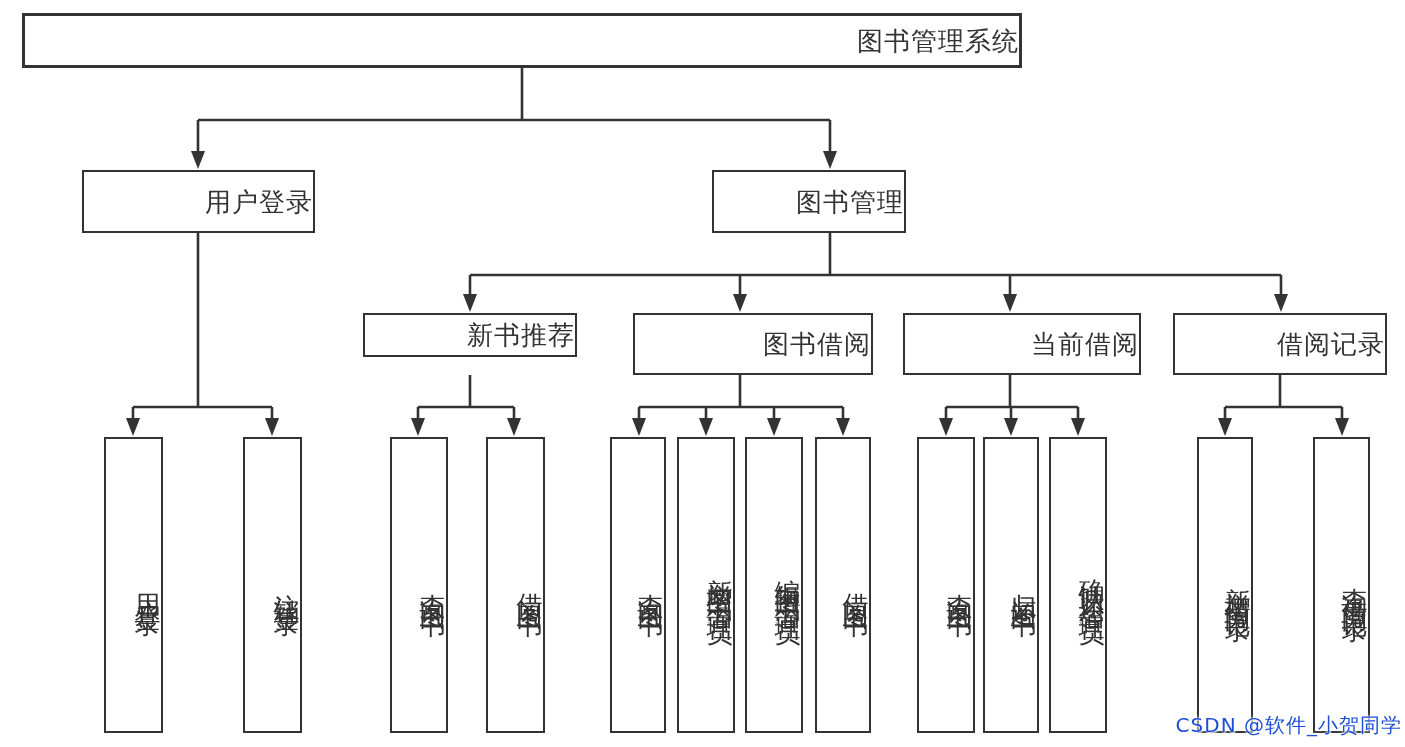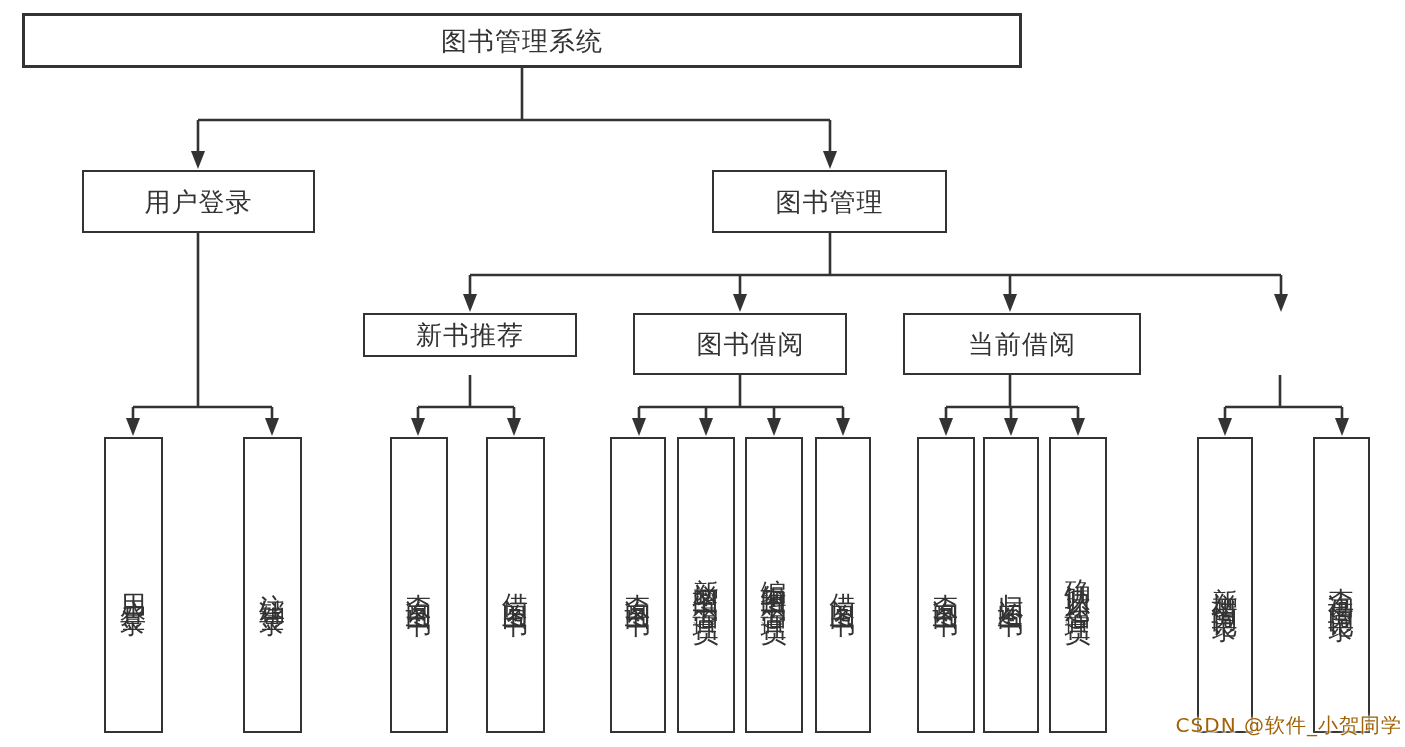--- a/index.html
+++ b/index.html
@@ -18,21 +18,21 @@
     width: 1405px; height: 747px;
     z-index: 0;
   }
   .box {
     position: absolute;
     box-sizing: border-box;
     border: 2.5px solid #333333;
     background: #ffffff;
     display: flex;
     align-items: center;
-    justify-content: center;
+    justify-content: flex-end;
     z-index: 1;
   }
   .root-box { border-width: 3px; }
   .h-label {
     font-size: 26px;
     letter-spacing: 1px;
     white-space: nowrap;
     line-height: 1;
   }
   .v-box .v-label {
@@ -42,21 +42,21 @@
     letter-spacing: 6px;
     line-height: 1;
     white-space: nowrap;
   }
   .watermark {
     position: absolute;
     right: 3px;
     bottom: 8px;
     font-size: 20px;
     letter-spacing: 1px;
-    color: #a16207;
+    color: #1d4ed8;
     text-shadow: 0 0 2px #ffffff, 0 0 4px #ffffff, 1px 1px 2px #ffffff;
     z-index: 3;
     white-space: nowrap;
   }
 </style>
 </head>
 <body>
 
 <div class="canvas">
 
@@ -100,32 +100,35 @@
     </g>
   </svg>
 
   <div class="box root-box" style="left:22px; top:13px; width:1000px; height:55px;">
     <span class="h-label">图书管理系统</span>
   </div>
 
   <div class="box" style="left:82px; top:170px; width:233px; height:63px;">
     <span class="h-label">用户登录</span>
   </div>
-  <div class="box" style="left:712px; top:170px; width:235px; height:63px;">
+  <div class="box" style="left:712px; top:170px; width:194px; height:63px;">
     <span class="h-label">图书管理</span>
   </div>
 
   <div class="box" style="left:363px; top:313px; width:214px; height:44px;">
     <span class="h-label">新书推荐</span>
   </div>
-  <div class="box" style="left:633px; top:313px; width:214px; height:62px;padding-left:21px;">
+  <div class="box" style="left:633px; top:313px; width:240px; height:62px;padding-left:21px;">
     <span class="h-label">图书借阅</span>
   </div>
   <div class="box" style="left:903px; top:313px; width:238px; height:62px;">
     <span class="h-label">当前借阅</span>
+  </div>
+  <div class="box" style="left:1173px; top:313px; width:214px; height:62px;">
+    <span class="h-label">借阅记录</span>
   </div>
 
   <div class="box v-box" style="left:104px; top:437px; width:59px; height:296px;">
     <span class="v-label">用户登录</span>
   </div>
   <div class="box v-box" style="left:243px; top:437px; width:59px; height:296px;">
     <span class="v-label">注销登录</span>
   </div>
 
   <div class="box v-box" style="left:390px; top:437px; width:58px; height:296px;">

